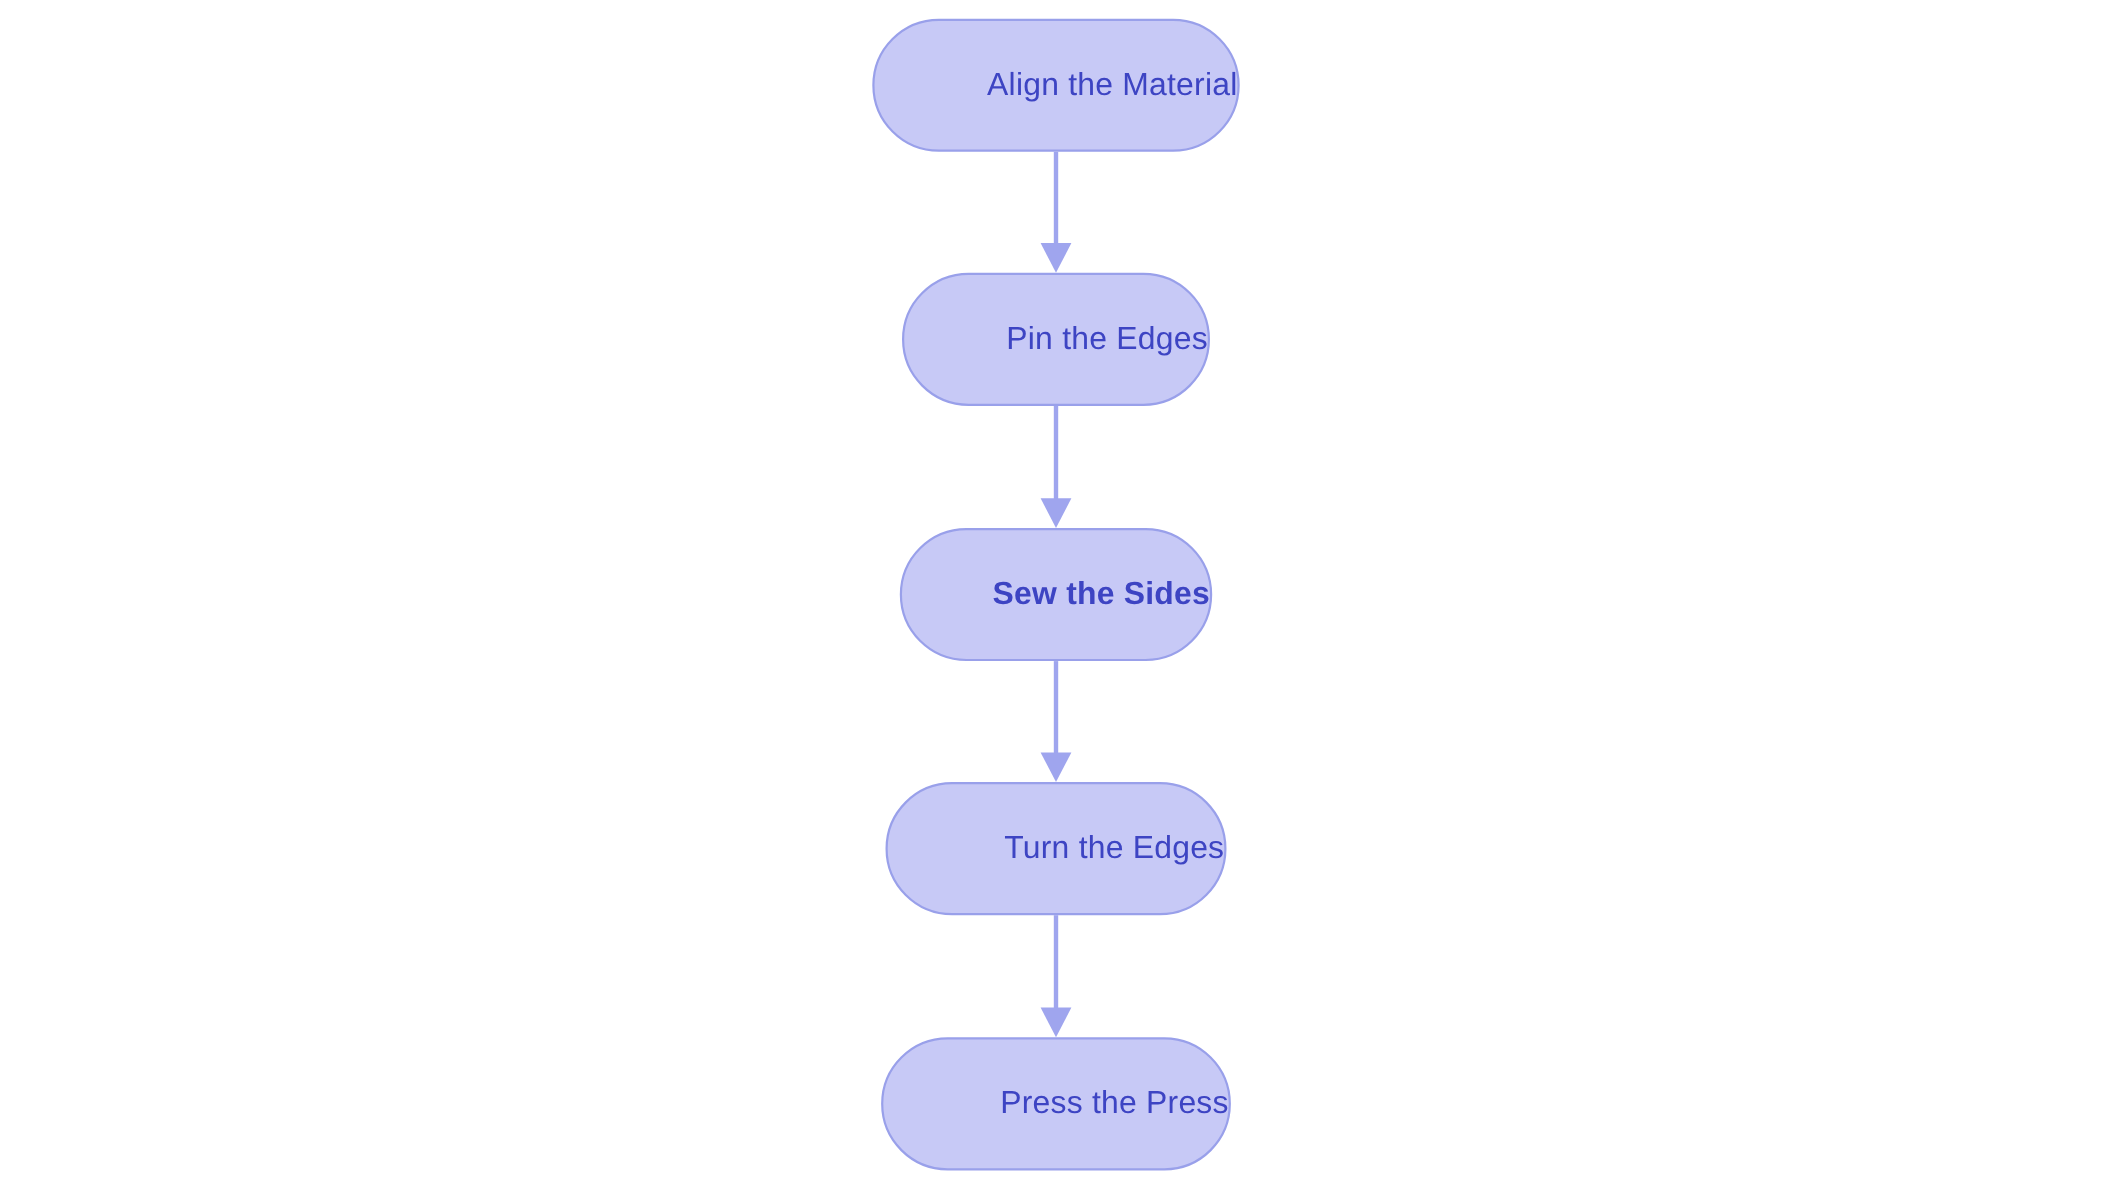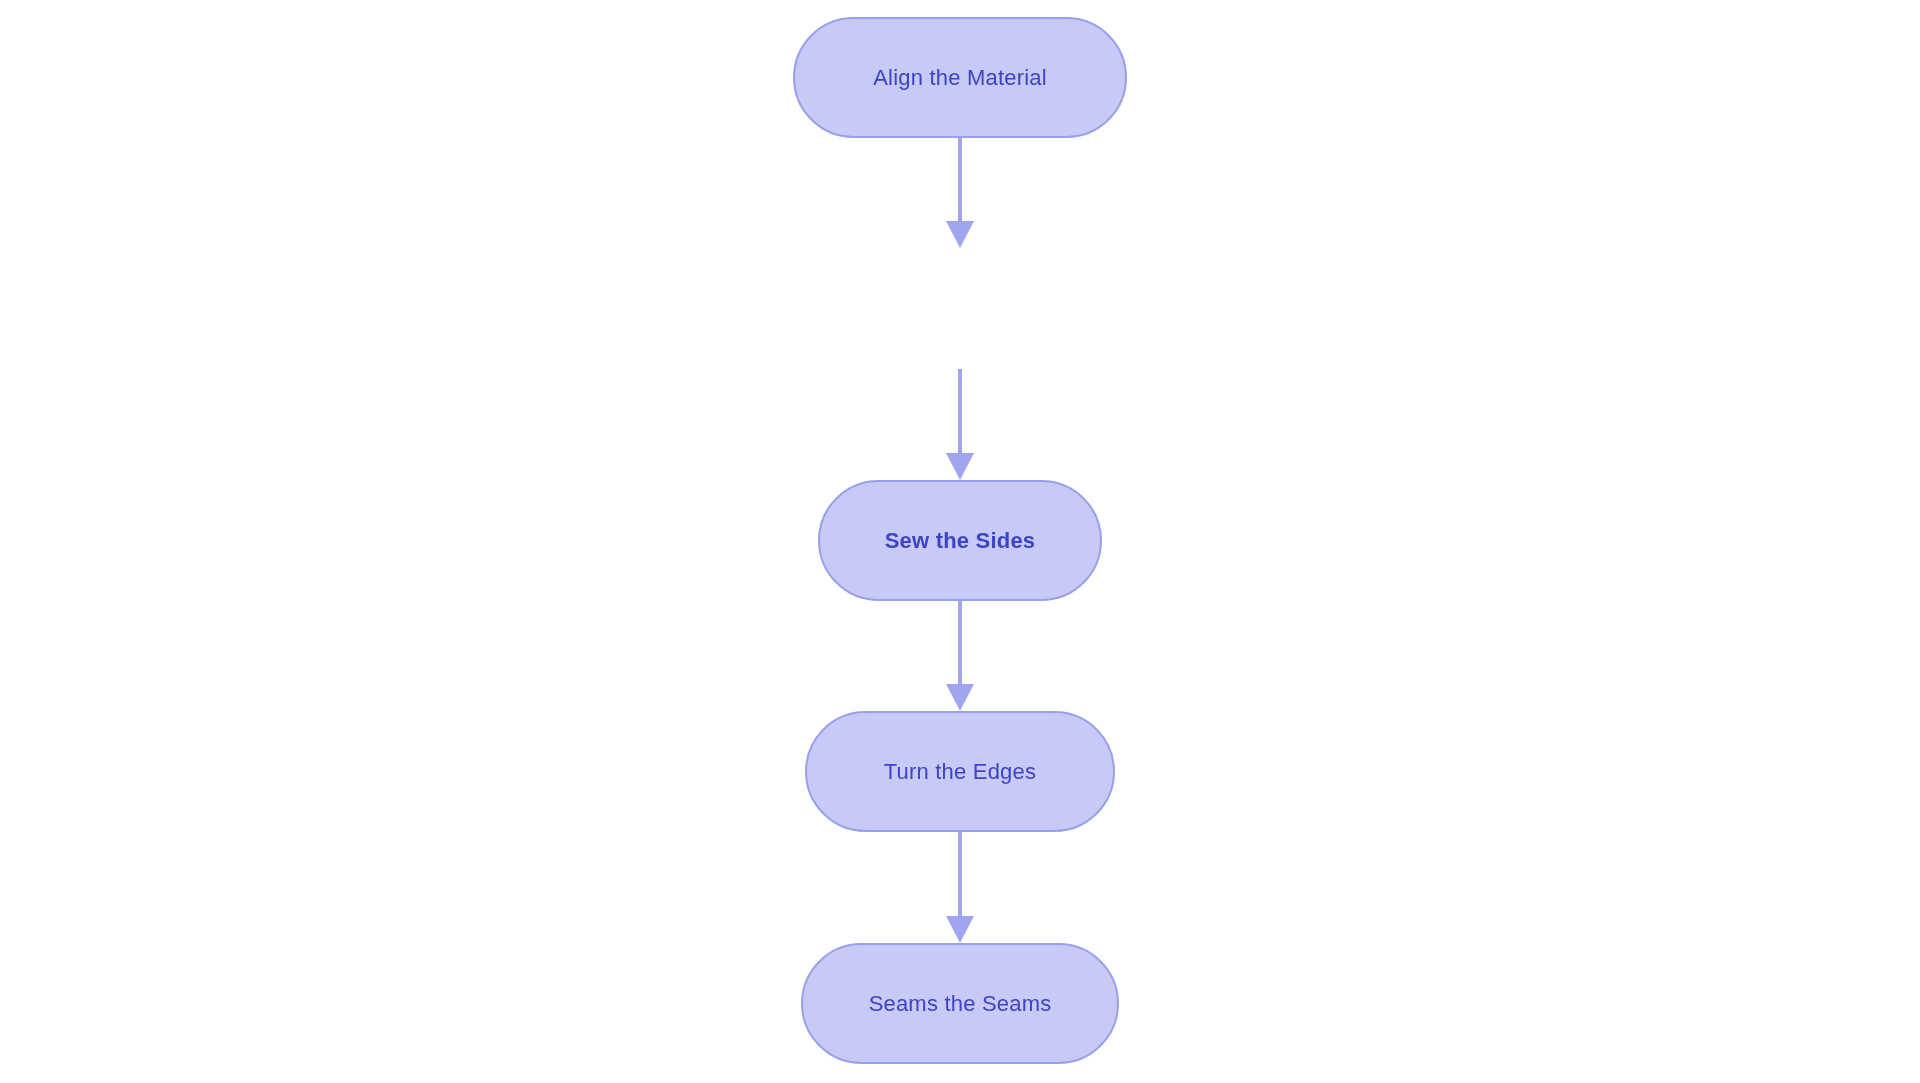--- a/index.html
+++ b/index.html
@@ -17,23 +17,23 @@
   }
   .node {
     position: absolute;
     height: 121px;
     border-radius: 62px;
     background: var(--node-fill, #c7c9f6);
     border: 2px solid var(--node-border, #99a0ea);
     box-sizing: border-box;
     display: flex;
     align-items: center;
-    justify-content: center;
+    justify-content: flex-end;
     color: var(--node-text, #3d44c3);
-    font-size: 22px;
+    font-size: 29px;
     letter-spacing: 0.2px;
     white-space: nowrap;
   }
   
   .node1 { left: 793px; top: 17px;  width: 334px; }
   .node2 { left: 820px; top: 248px; width: 280px; }
   .node3 { left: 818px; top: 480px; width: 284px; font-weight: bold; }
   .node4 { left: 805px; top: 711px; width: 310px; }
   .node5 { left: 801px; top: 943px; width: 318px; }
 
@@ -73,20 +73,23 @@
 
   <div class="node node1">
     <span>Align the Material</span>
   </div>
 
   <div class="arrow arrow1">
     <div class="arrow-line"></div>
     <div class="arrow-head"></div>
   </div>
 
+  <div class="node node2">
+    <span>Pin the Edges</span>
+  </div>
 
   <div class="arrow arrow2">
     <div class="arrow-line"></div>
     <div class="arrow-head"></div>
   </div>
 
   <div class="node node3">
     <span>Sew the Sides</span>
   </div>
 
@@ -98,16 +101,16 @@
   <div class="node node4">
     <span>Turn the Edges</span>
   </div>
 
   <div class="arrow arrow4">
     <div class="arrow-line"></div>
     <div class="arrow-head"></div>
   </div>
 
   <div class="node node5">
-    <span>Seams the Seams</span>
+    <span>Press the Press</span>
   </div>
 
 </div>
 
 </body></html>

